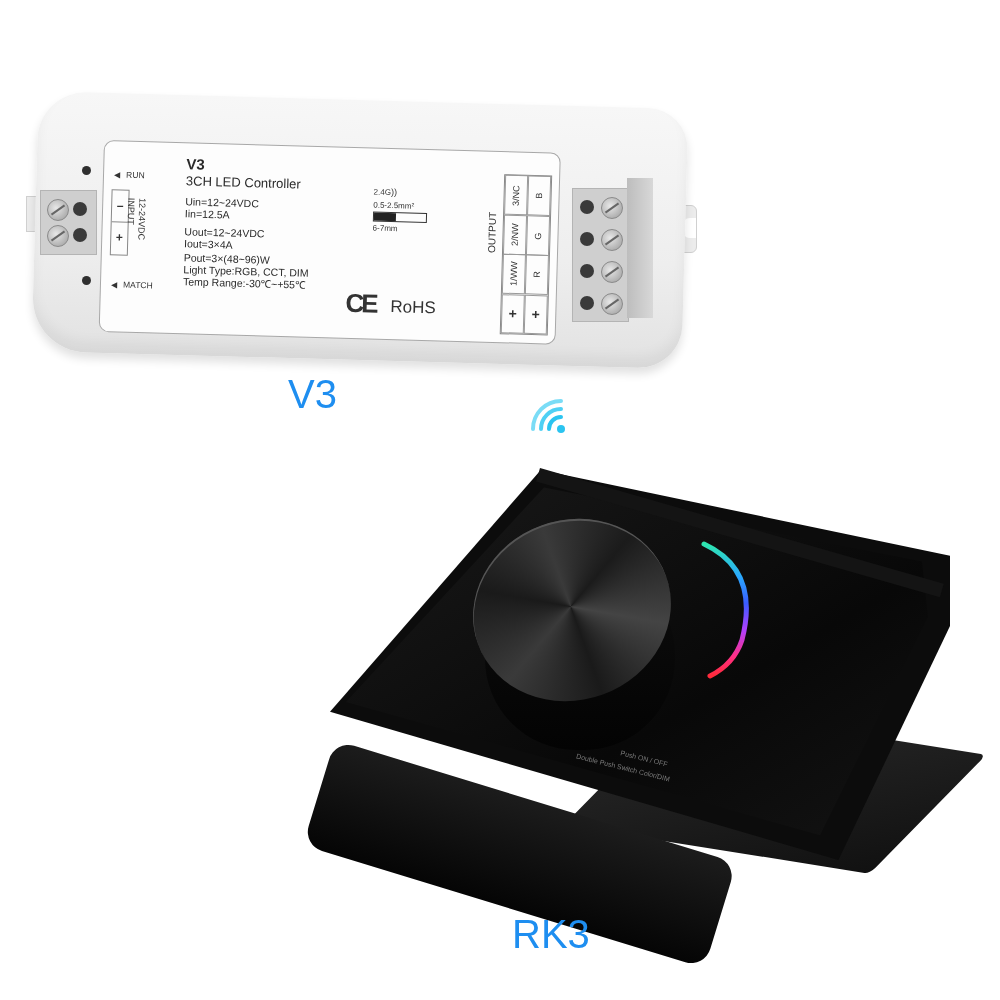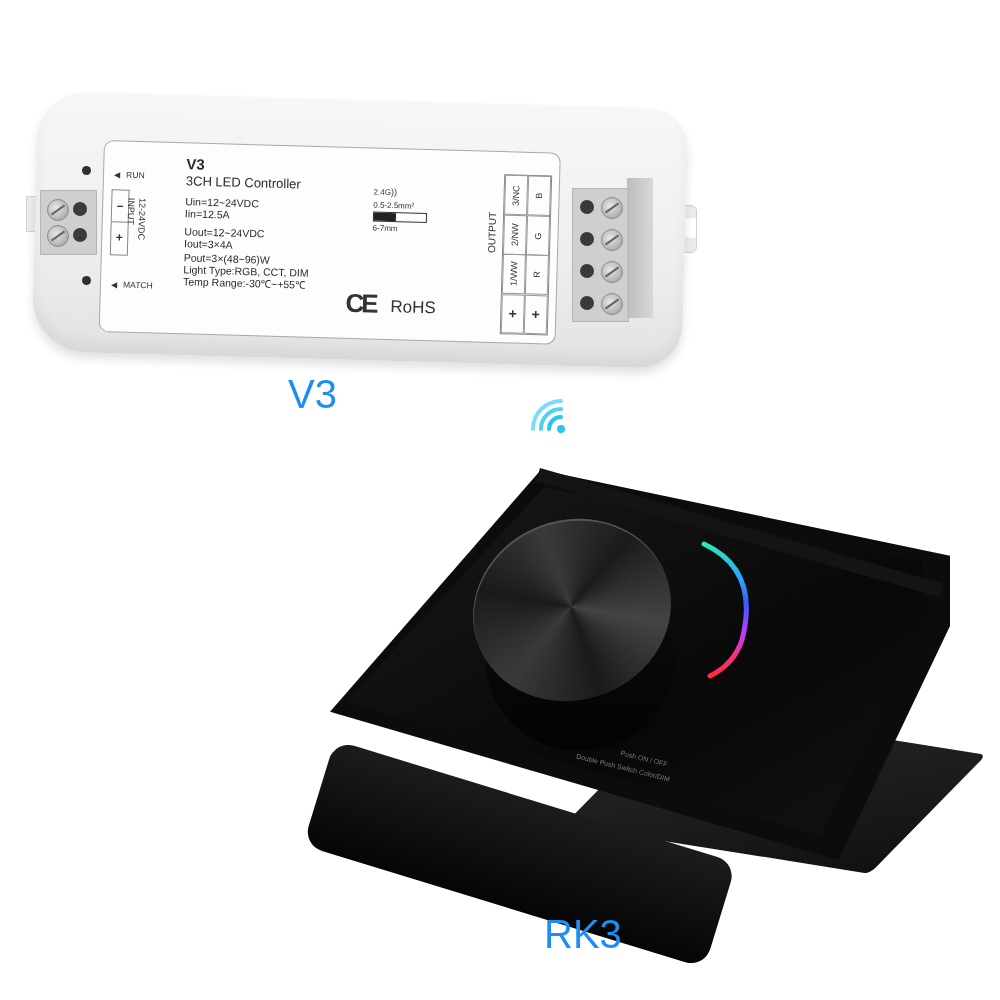--- a/index.html
+++ b/index.html
@@ -202,13 +202,13 @@
         <stop offset="100%" stop-color="#ff2a3a"></stop>
       </linearGradient>
     </defs>
     <path d="M 4 4 Q 60 30 42 100 Q 34 124 10 136" stroke="url(#arcg)" stroke-width="5" fill="none" stroke-linecap="round"></path>
   </svg>
 
   <div class="abs rk-text" style="left:620px;top:755px;">Push ON / OFF</div>
   <div class="abs rk-text" style="left:575px;top:764px;">Double Push Switch Color/DIM</div>
 </div>
 
-<div class="abs caption" style="left:544px;top:912px;">RK3</div>
+<div class="abs caption" style="left:512px;top:912px;">RK3</div>
 
 </body></html>

